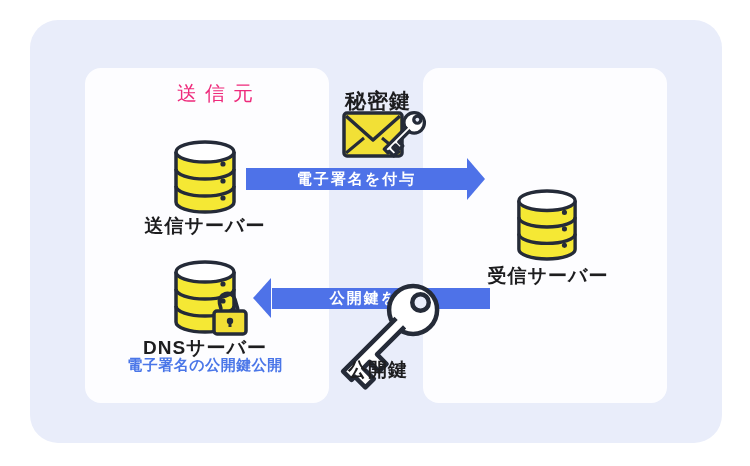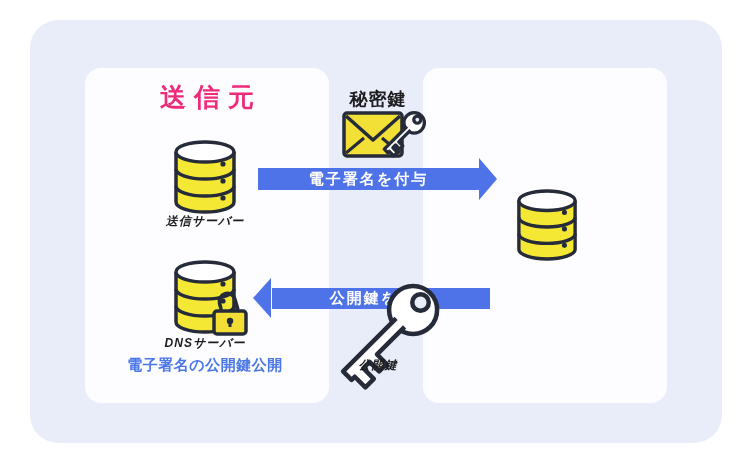--- a/index.html
+++ b/index.html
@@ -2,35 +2,35 @@
 <html><head>
 <meta charset="utf-8">
 <style>
   html,body{margin:0;padding:0;background:#ffffff;}
   .stage{position:relative;width:750px;height:466px;background:#ffffff;overflow:hidden;
          font-family:"Liberation Sans","DejaVu Sans",sans-serif;}
   .card{position:absolute;left:30px;top:20px;width:692px;height:423px;background:#E9EDFA;border-radius:28px;}
   .panel{position:absolute;top:68px;width:244px;height:335px;background:#FDFDFF;border-radius:16px;}
   .panel.left{left:85px;}
   .panel.right{left:423px;}
-  .title{position:absolute;top:80px;transform:translateX(-50%);font-size:26px;font-weight:700;letter-spacing:8px;white-space:nowrap;}
+  .title{position:absolute;top:80px;transform:translateX(-50%);font-size:20px;font-weight:400;letter-spacing:8px;white-space:nowrap;margin-left:8px;}
   .title.sender{left:211px;color:#EE2A7B;}
   .title.receiver{left:550px;color:#5B7CE9;}
   .lbl{position:absolute;transform:translateX(-50%);font-weight:700;color:#1d1d1f;white-space:nowrap;}
-  .lbl.s17{font-size:12px;letter-spacing:1px;font-style:italic;}
-  .lbl.s16{font-size:18px;letter-spacing:1px;text-align:center;}
+  .lbl.s17{font-size:19px;letter-spacing:1px;}
+  .lbl.s16{font-size:21px;letter-spacing:1px;text-align:center;}
   .lbl.note{font-size:15px;color:#4A76E8;letter-spacing:0.5px;}
   .abs{position:absolute;}
   
   .arrow{position:absolute;}
   .arrow .body{position:absolute;background:#4E72E8;}
   .arrow .head{position:absolute;width:0;height:0;}
   .arrow .alabel{position:absolute;display:flex;align-items:center;justify-content:center;
                  color:#ffffff;font-weight:700;font-size:15px;letter-spacing:2px;white-space:nowrap;}
-  .arrow.right{left:258px;top:158px;width:239px;height:42px;}
+  .arrow.right{left:246px;top:158px;width:239px;height:42px;}
   .arrow.right .body{left:0;top:10px;width:221px;height:22px;}
   .arrow.right .head{left:221px;top:0;border-left:18px solid #4E72E8;border-top:21px solid transparent;border-bottom:21px solid transparent;}
   .arrow.right .alabel{left:0;top:0;width:221px;height:42px;}
   .arrow.left{left:253px;top:278px;width:237px;height:41px;}
   .arrow.left .body{left:19px;top:10px;width:218px;height:21px;}
   .arrow.left .head{left:0;top:0;border-right:18px solid #4E72E8;border-top:20.5px solid transparent;border-bottom:20.5px solid transparent;}
   .arrow.left .alabel{left:19px;top:0;width:218px;height:41px;}
   svg{display:block;}
 </style>
 </head>
@@ -77,20 +77,21 @@
     <rect x="5" y="27" width="32" height="23" rx="3" fill="#F2DE35" stroke="#252B38" stroke-width="3.5"></rect>
     <circle cx="21" cy="37" r="3.2" fill="#252B38"></circle>
     <rect x="19.5" y="37" width="3" height="6" fill="#252B38"></rect>
   </svg>
   <div class="lbl note" style="left:205px;top:356px">電子署名の公開鍵公開</div>
   <div class="lbl s17" style="left:205px;top:335px">DNSサーバー</div>
 
   <svg class="abs" style="left:515px;top:189px" width="64" height="72" viewBox="0 0 66 74">
       <use href="#db-icon"></use>
     </svg>
+  <div class="lbl s17" style="left:548px;top:263px">受信サーバー</div>
 
   <div class="lbl s16" style="left:378px;top:87px">秘密鍵</div>
   <svg class="abs" style="left:342px;top:111px" width="62" height="47" viewBox="0 0 62 47">
     <rect x="2" y="2" width="58" height="43" rx="3" fill="#F2E036" stroke="#252B38" stroke-width="3.5"></rect>
     <path d="M4 42 L22 27 M58 42 L40 27" fill="none" stroke="#252B38" stroke-width="3"></path>
     <path d="M4 5 L31 29 L58 5" fill="none" stroke="#252B38" stroke-width="3.5" stroke-linejoin="round"></path>
   </svg>
   <svg class="abs" style="left:366px;top:101px" width="80" height="76" viewBox="0 0 80 76">
     <use href="#key-icon" stroke-width="5.2" transform="translate(40,30) rotate(-45) scale(0.64)"></use>
   </svg>

